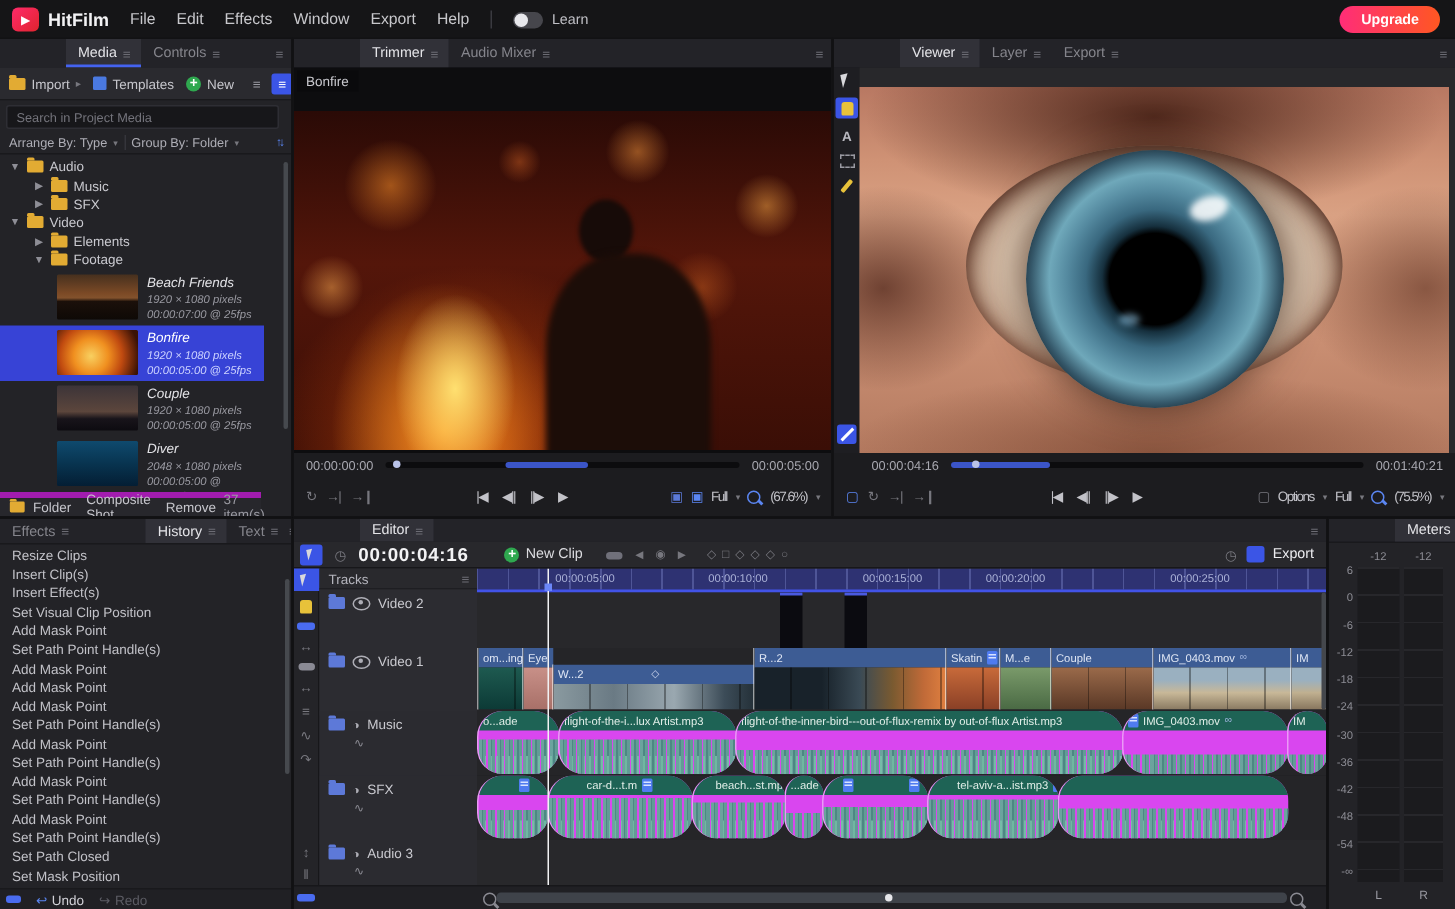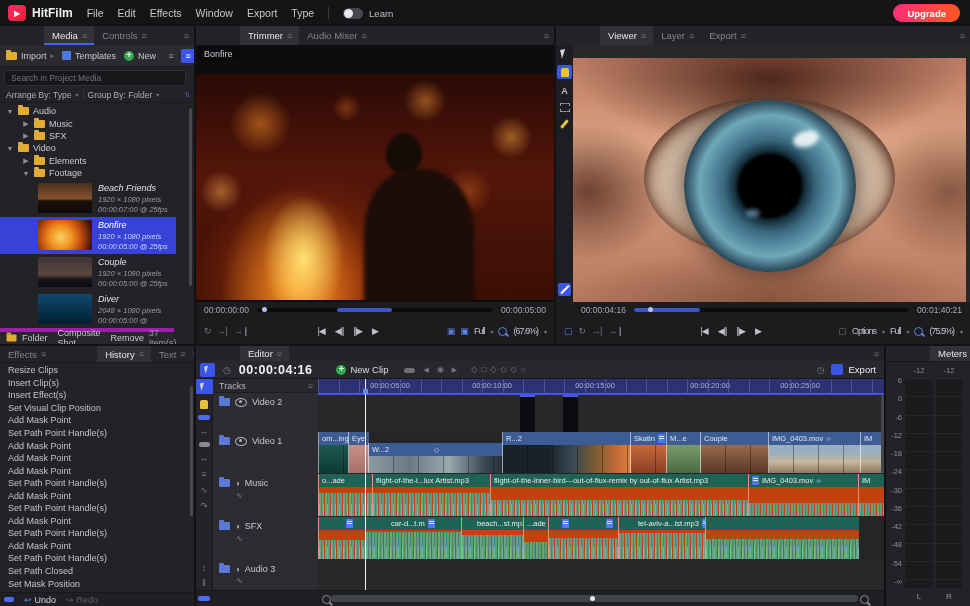--- a/index.html
+++ b/index.html
@@ -59,21 +59,21 @@
   .tc{font-size:8.5px;color:#a8a8b0;white-space:nowrap;}
   .sbar{flex:1;height:4px;background:#0c0c0e;border-radius:2px;position:relative;}
   .sfill{position:absolute;top:0;height:100%;background:#3b55c8;border-radius:2px;}
   .sdot{position:absolute;top:-1px;width:5px;height:5px;border-radius:50%;background:#b9c2e8;}
   
   .vclip{position:absolute;top:0;bottom:1px;border-left:1px solid rgba(255,255,255,.55);overflow:hidden;}
   .vclip .nbar{height:13px;background:#3d5c94;color:#dfe6f4;font-size:7.5px;line-height:13px;padding:0 3px;
       white-space:nowrap;overflow:hidden;display:flex;align-items:center;gap:3px;}
   .vclip .thumb{position:absolute;left:0;right:0;top:13px;bottom:0;}
   .frames::after{content:"";position:absolute;inset:0;background:repeating-linear-gradient(90deg,transparent 0 24px,rgba(0,0,0,.35) 24px 25px);}
-  .aclip{position:absolute;top:0;bottom:1px;background:#c2410c;border-left:1px solid rgba(255,255,255,.45);overflow:hidden;}
+  .aclip{position:absolute;top:0;bottom:1px;background:#d946ef;border-left:1px solid rgba(255,255,255,.45);overflow:hidden;border-radius:17px;}
   .aclip .nbar{height:13px;background:#1e6355;color:#e2efe9;font-size:7.5px;line-height:13px;padding:0 3px;
       white-space:nowrap;overflow:hidden;display:flex;align-items:center;gap:3px;}
   .wav1{position:absolute;left:0;right:0;bottom:0;height:55%;
       background:repeating-linear-gradient(90deg,#5fae94 0 2px,#3e8f78 2px 3px,#55a58c 3px 5px,rgba(0,0,0,0) 5px 6px);opacity:.9;}
   .wav2{position:absolute;left:0;right:0;bottom:0;height:28%;
       background:repeating-linear-gradient(90deg,#79c2a9 0 1px,transparent 1px 4px);opacity:.8;}
   .link{color:#9fb4dd;font-size:7px;}
   
   .hdr-row{position:absolute;left:0;right:0;background:#2c2c31;border-bottom:1px solid #1e1e22;padding:4px 0 0 6px;}
   .hdr-line{display:flex;align-items:center;gap:5px;color:#c9c9cf;font-size:9px;}
@@ -94,21 +94,21 @@
 <div class="app">
 
   <div class="abs" style="left:0;top:0;width:970px;height:26px;background:#151517;display:flex;align-items:center;gap:14px;padding-left:8px;box-sizing:border-box;">
     <span style="width:18px;height:16px;border-radius:4px;background:linear-gradient(135deg,#ff2a6a,#e0242e);display:inline-flex;align-items:center;justify-content:center;color:#fff;font-size:8px;">▶</span>
     <span style="font-weight:bold;font-size:12px;color:#f2f2f4;margin-left:-8px;">HitFilm</span>
     <span style="font-size:10.5px;color:#c8c8cc;">File</span>
     <span style="font-size:10.5px;color:#c8c8cc;">Edit</span>
     <span style="font-size:10.5px;color:#c8c8cc;">Effects</span>
     <span style="font-size:10.5px;color:#c8c8cc;">Window</span>
     <span style="font-size:10.5px;color:#c8c8cc;">Export</span>
-    <span style="font-size:10.5px;color:#c8c8cc;">Type</span>
+    <span style="font-size:10.5px;color:#c8c8cc;">Help</span>
     <span style="width:1px;height:12px;background:#3a3a40;"></span>
     <span class="toggle"></span>
     <span style="font-size:9.5px;color:#c0c0c6;margin-left:-8px;">Learn</span>
     <button style="position:absolute;right:10px;top:4px;height:18px;padding:0 14px;border:none;border-radius:9px;background:linear-gradient(90deg,#ff2d78,#ff5722);color:#fff;font-weight:bold;font-size:9.5px;font-family:inherit;">Upgrade</button>
   </div>
 
   <div class="panel" style="left:0;top:26px;width:194px;height:318px;">
     <div class="tabbar">
       <div class="tab active blue-underline">
           <span>Media</span>
@@ -519,21 +519,21 @@
       </div>
     </div>
 
     <div class="abs" style="left:122px;top:33px;width:566px;height:211px;background:#222225;overflow:hidden;">
 
       <div class="abs" style="left:0;top:0;width:566px;height:14px;background:#2e3272;border-bottom:2px solid #4253e8;
            background-image:repeating-linear-gradient(90deg,rgba(140,150,220,.35) 0 1px,transparent 1px 20.5px);">
         <span class="ruler-lbl" style="left:72px;">00:00:05:00</span>
         <span class="ruler-lbl" style="left:174px;">00:00:10:00</span>
         <span class="ruler-lbl" style="left:277px;">00:00:15:00</span>
-        <span class="ruler-lbl" style="left:392px;">00:00:20:00</span>
+        <span class="ruler-lbl" style="left:359px;">00:00:20:00</span>
         <span class="ruler-lbl" style="left:482px;">00:00:25:00</span>
       </div>
 
       <div class="tl-row" style="top:16px;height:37px;background:#28282b;">
         <span style="position:absolute;left:202px;top:0;width:15px;height:36px;background:#0b0b10;border-top:2px solid #4a5ae0;"></span>
         <span style="position:absolute;left:245px;top:0;width:15px;height:36px;background:#0b0b10;border-top:2px solid #4a5ae0;"></span>
       </div>
 
       <div class="tl-row" style="top:53px;height:42px;">
         <div class="vclip" style="left:0;width:30px;">

